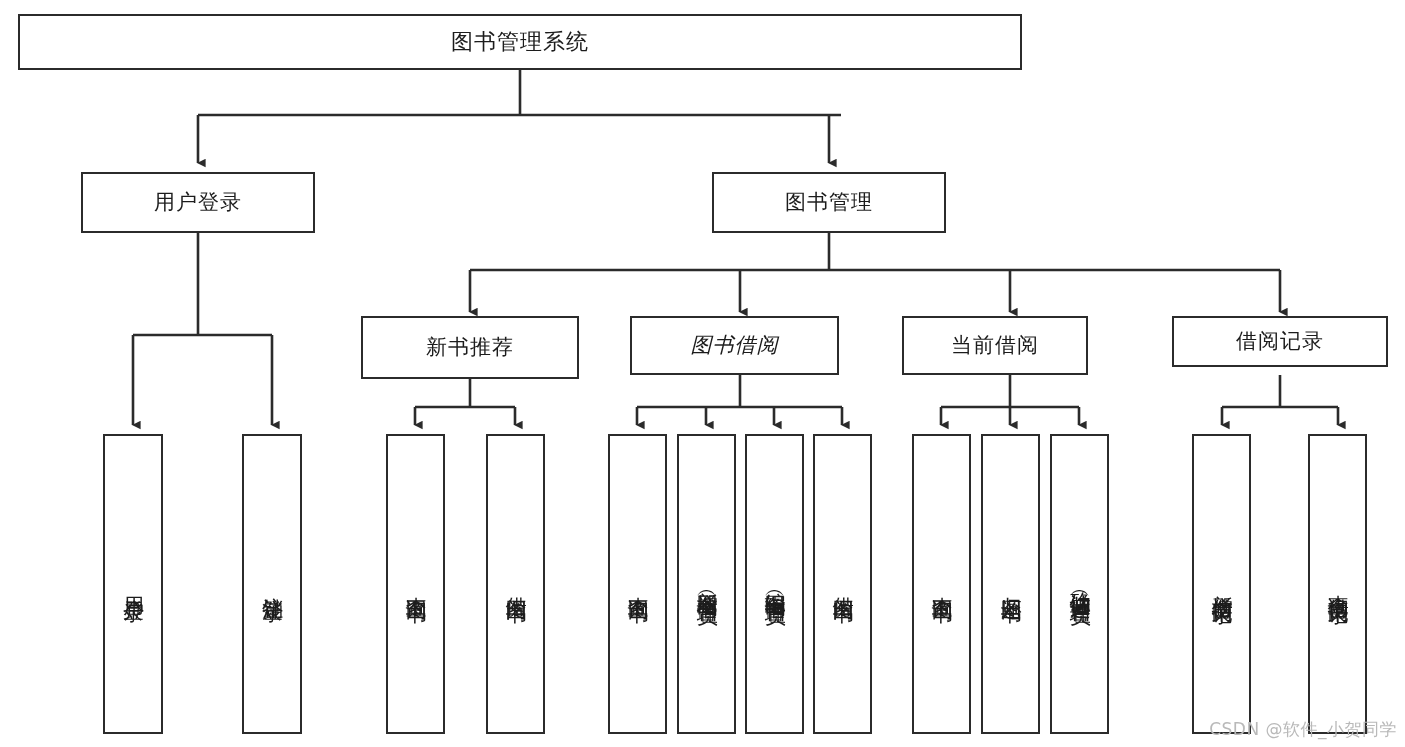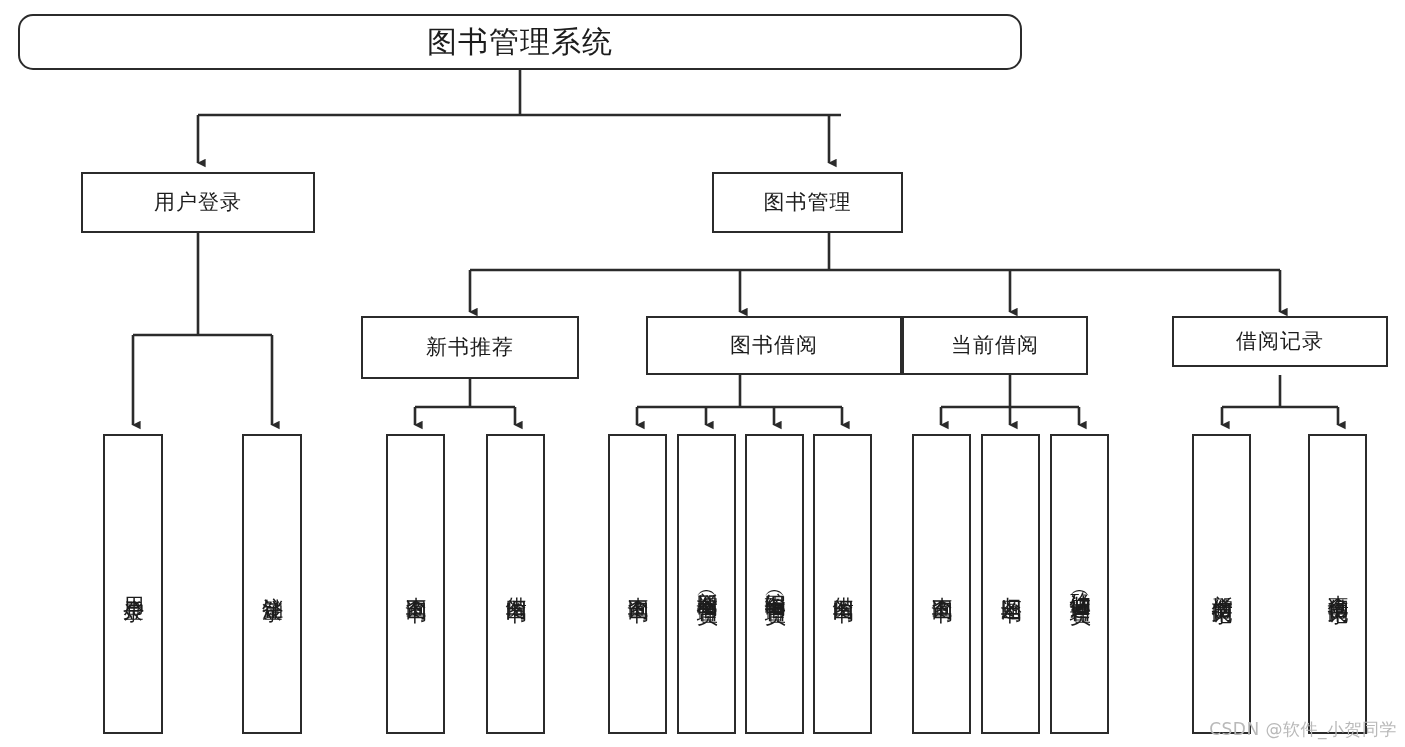--- a/index.html
+++ b/index.html
@@ -35,23 +35,22 @@
     justify-content: center;
     color: #1c1c1c;
     z-index: 2;
   }
   .node.h {
     font-size: 21px;
     line-height: 1.25;
     letter-spacing: 1px;
   }
   .node.root {
-    font-size: 30px;
+    font-size: 22px;
     letter-spacing: 1px;
-    border-radius: 15px;
   }
   .node.v {
     writing-mode: vertical-rl;
     text-orientation: upright;
     font-size: 21px;
     line-height: 1.22;
     letter-spacing: 2px;
     padding: 6px 0;
     align-items: center;
     justify-content: center;
@@ -129,29 +128,29 @@
   </svg>
 
   <div class="node root" style="left:18px; top:14px; width:1004px; height:56px;">
     <span>图书管理系统</span>
   </div>
 
   <div class="node h" style="left:81px; top:172px; width:234px; height:61px;">
     <span>用户登录</span>
   </div>
 
-  <div class="node h" style="left:712px; top:172px; width:191px; height:61px;">
+  <div class="node h" style="left:712px; top:172px; width:234px; height:61px;">
     <span>图书管理</span>
   </div>
 
   <div class="node h" style="left:361px; top:316px; width:218px; height:63px;">
     <span>新书推荐</span>
   </div>
 
-  <div class="node h" style="left:646px; top:316px; width:256px; height:59px;">
+  <div class="node h" style="left:630px; top:316px; width:209px; height:59px;font-style:italic;">
     <span>图书借阅</span>
   </div>
 
   <div class="node h" style="left:902px; top:316px; width:186px; height:59px;">
     <span>当前借阅</span>
   </div>
 
   <div class="node h" style="left:1172px; top:316px; width:216px; height:51px;">
     <span>借阅记录</span>
   </div>

